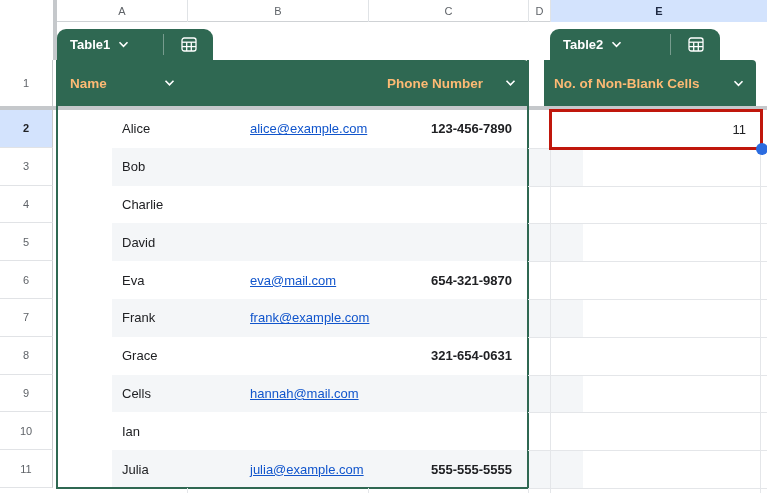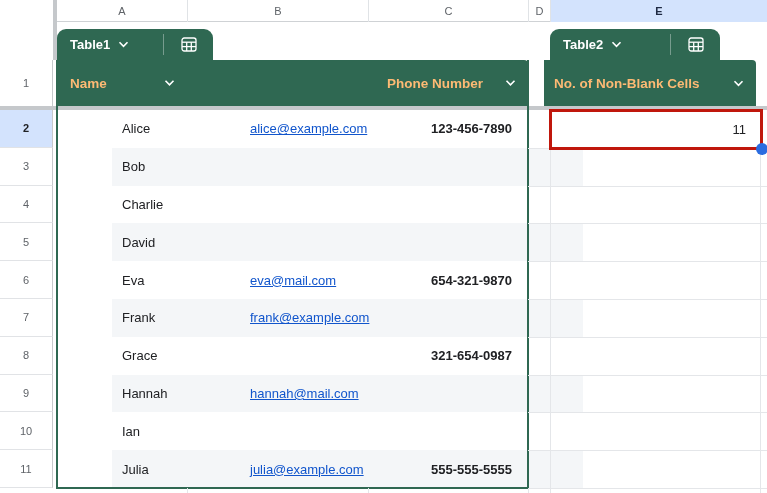--- a/index.html
+++ b/index.html
@@ -219,24 +219,24 @@
     <div class="dcell c-email">
         <a class="email-link">frank@example.com</a>
       </div>
     <div class="dcell c-phone"></div>
   </div>
   <div class="drow r8">
     <div class="dcell c-name">Grace</div>
     <div class="dcell c-email">
         <a class="email-link"></a>
       </div>
-    <div class="dcell c-phone">321-654-0987</div>
+    <div class="dcell c-phone">321-654-0631</div>
   </div>
   <div class="drow r9 band">
-    <div class="dcell c-name">Hannah</div>
+    <div class="dcell c-name">Cells</div>
     <div class="dcell c-email">
         <a class="email-link">hannah@mail.com</a>
       </div>
     <div class="dcell c-phone"></div>
   </div>
   <div class="drow r10">
     <div class="dcell c-name">Ian</div>
     <div class="dcell c-email">
         <a class="email-link"></a>
       </div>

